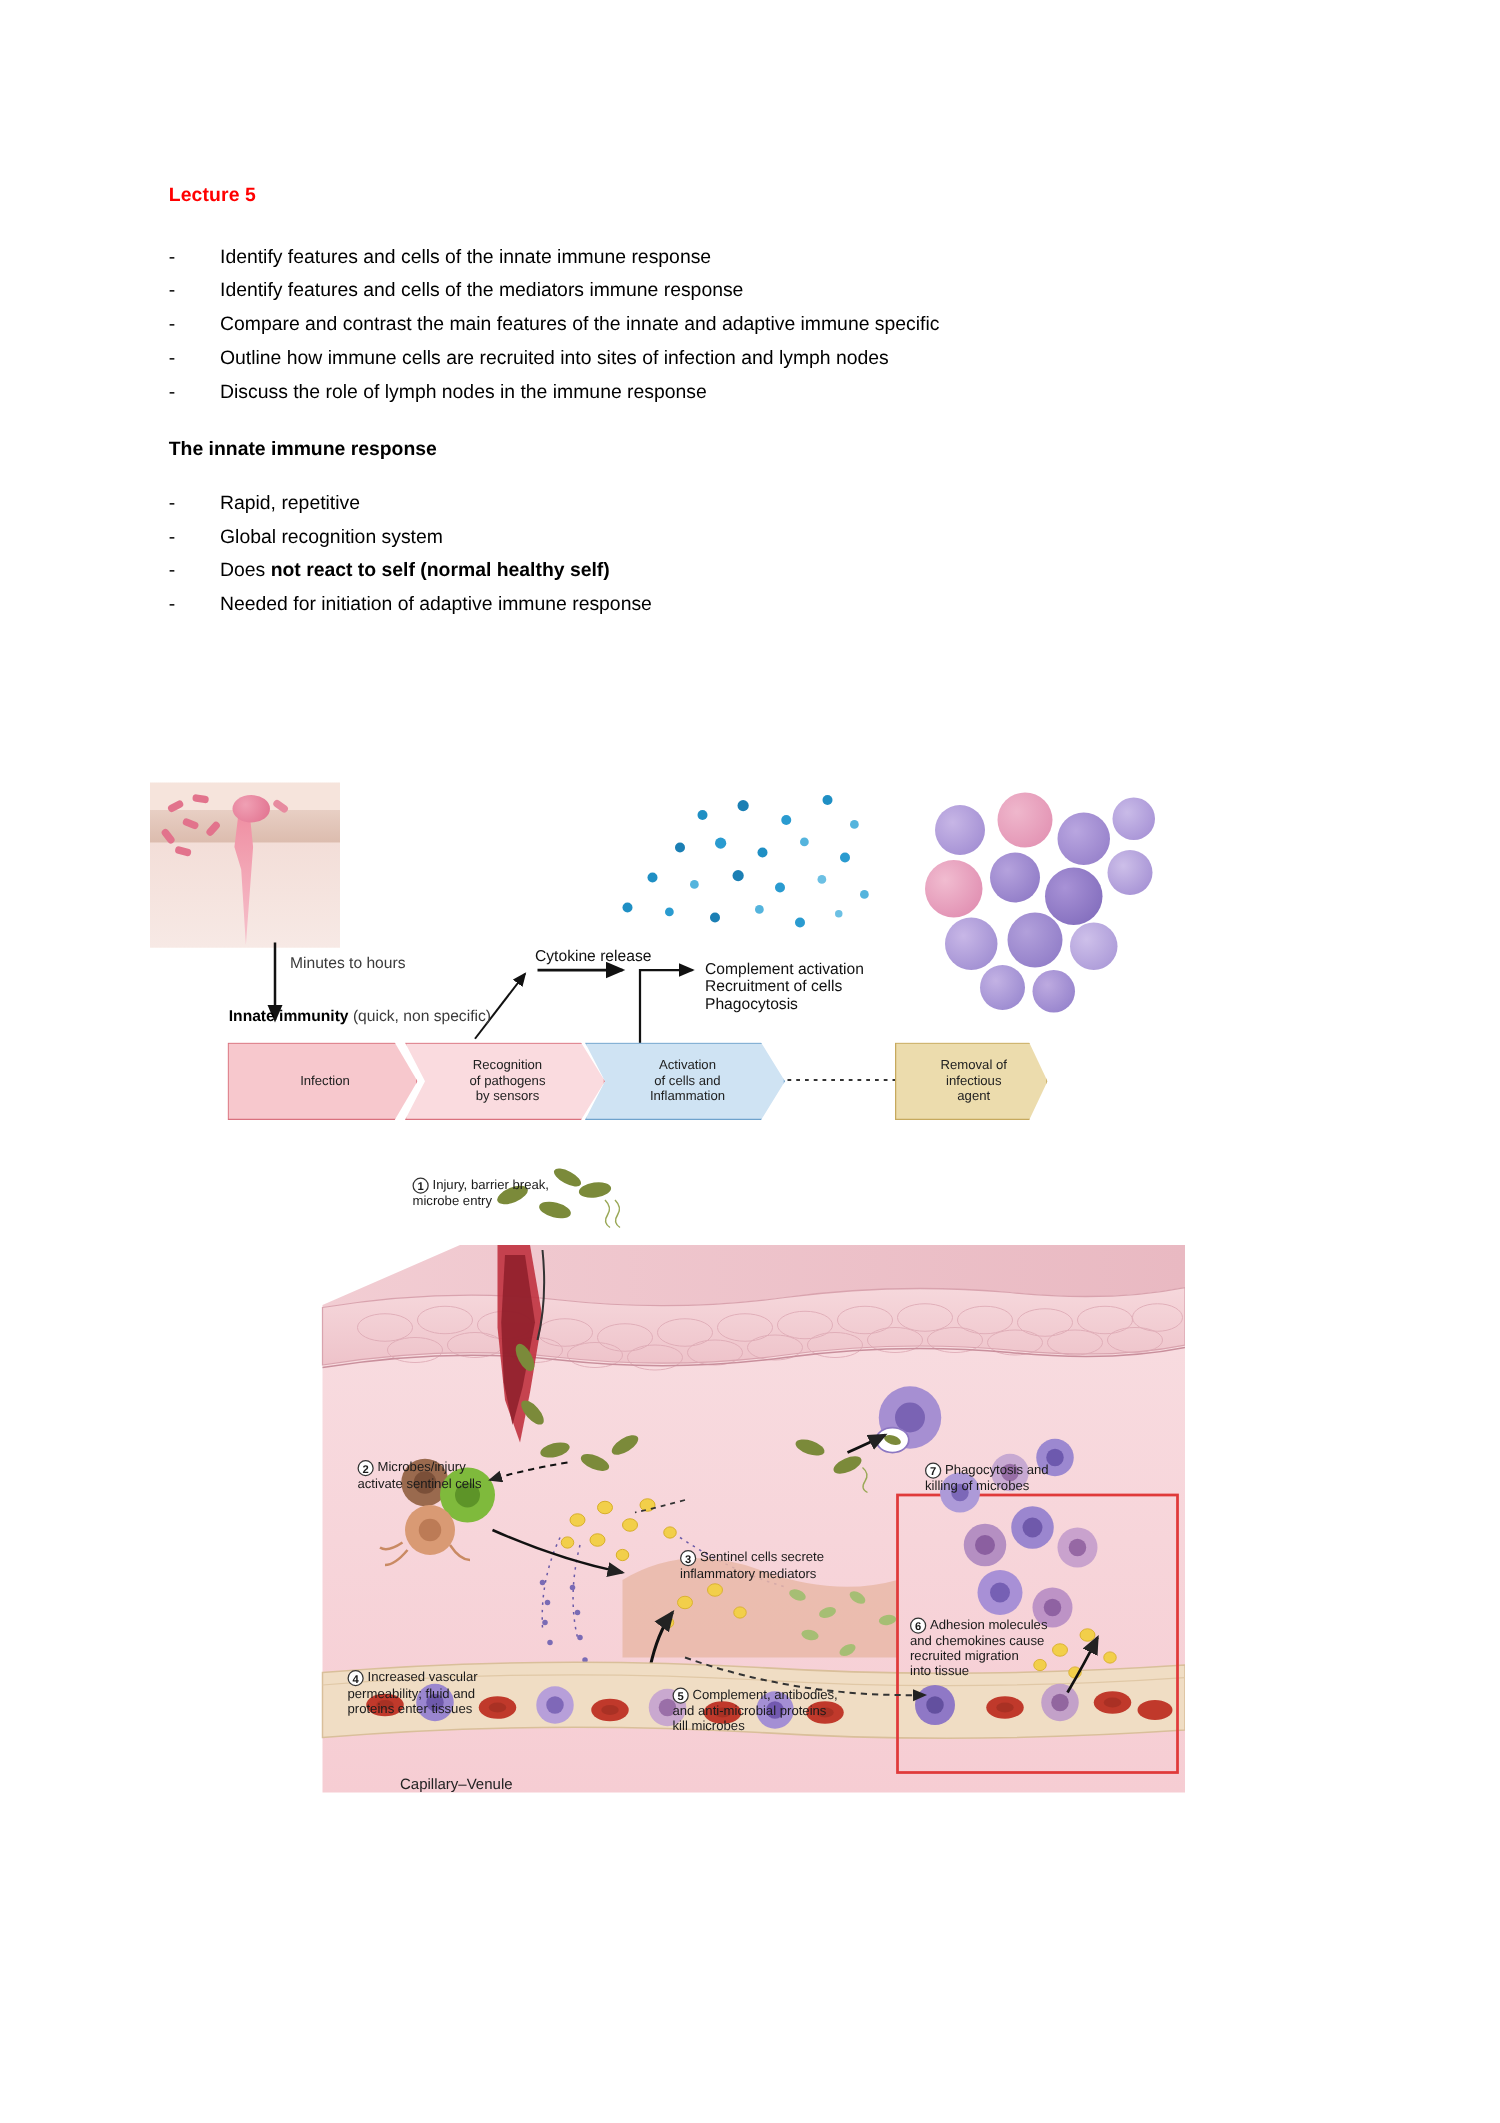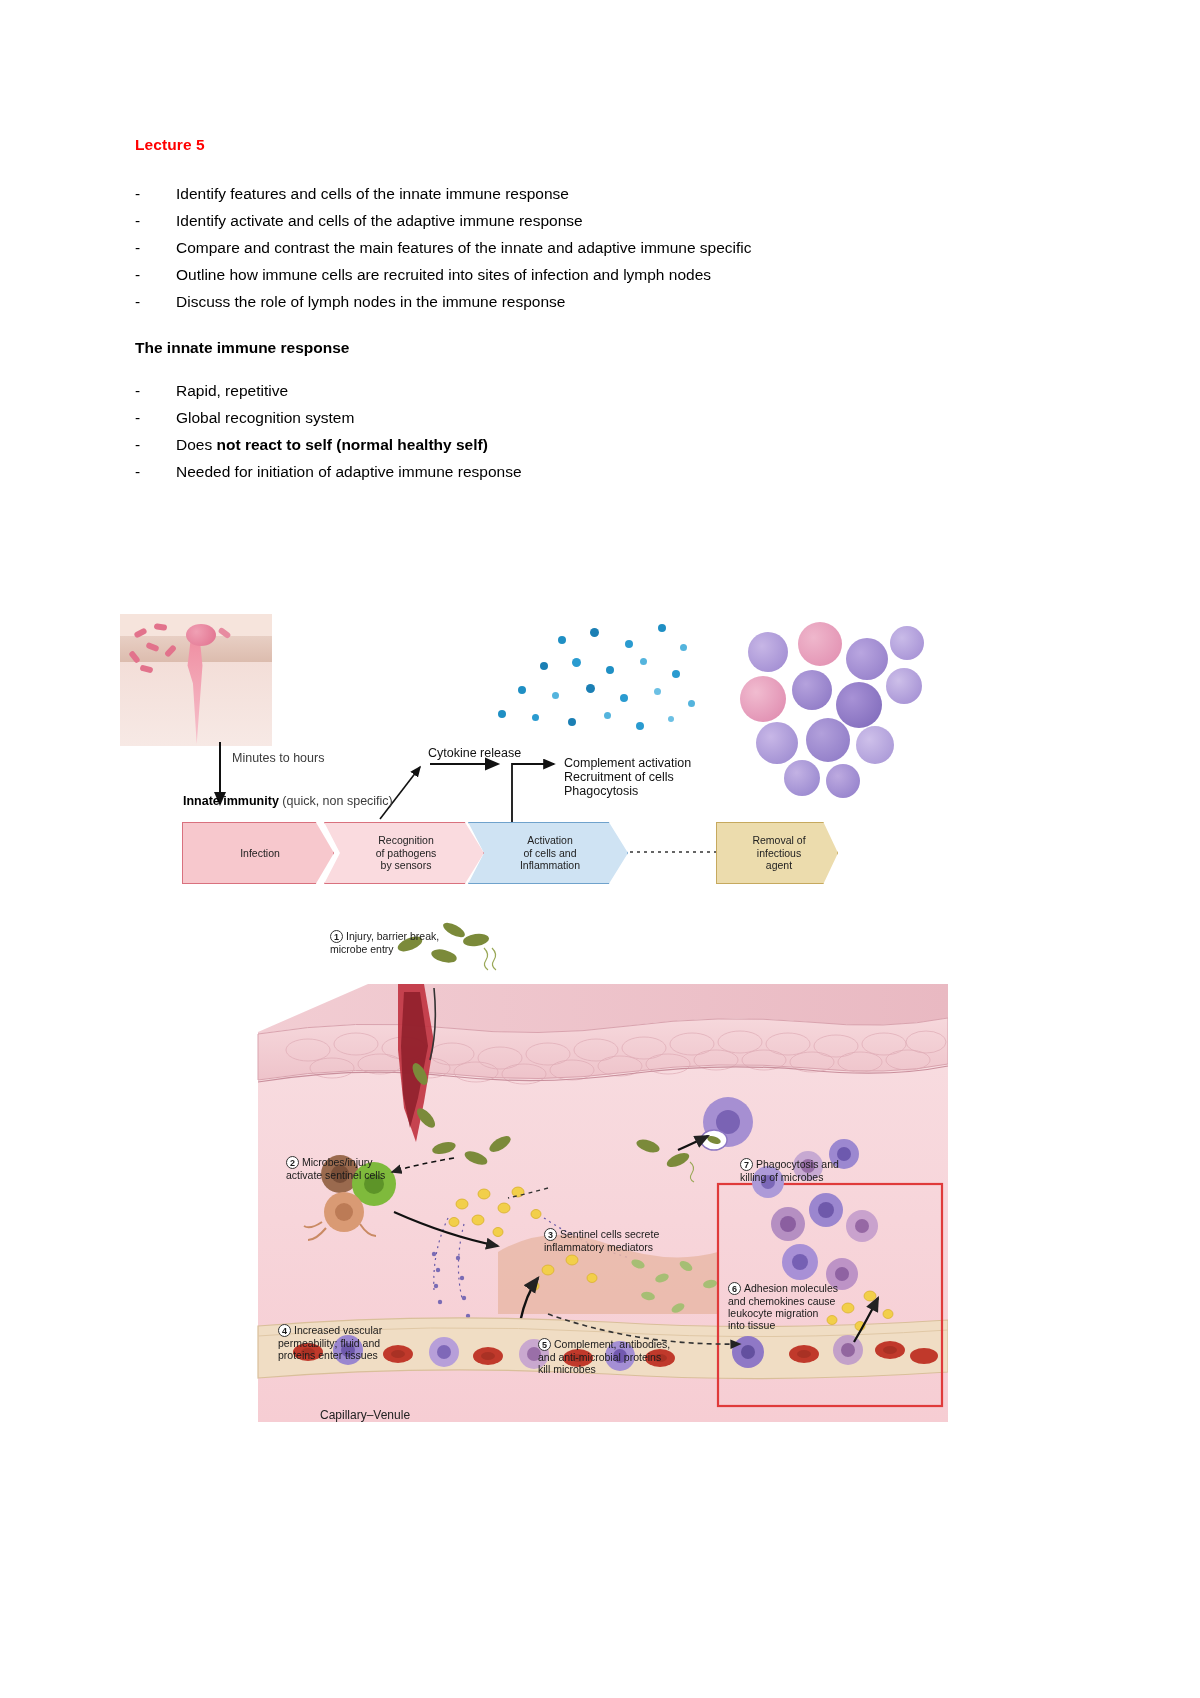--- a/index.html
+++ b/index.html
@@ -5,21 +5,21 @@
   * { box-sizing: border-box; }
   html, body { margin:0; padding:0; }
   body {
     width:1200px; height:1698px;
     background:#ffffff;
     font-family:"Liberation Sans", sans-serif;
     color:#000000;
     position:relative;
     overflow:hidden;
   }
-  .page { position:absolute; left:0; top:4px; width:1200px; height:1320px; }
+  .page { position:absolute; left:0; top:16px; width:1200px; height:1320px; }
 
   
   .notes { position:absolute; left:135px; top:132px; width:930px; }
   .lecture-title {
     color:#FF0000; font-weight:bold; font-size:15.5px;
     letter-spacing:.1px; margin:0 0 26px 0;
   }
   .los-label { font-weight:bold; font-size:15.5px; margin:0 0 22px 0; }
   .section-head { font-weight:bold; font-size:15.5px; margin:0; }
   ul.dash { list-style:none; margin:0; padding:0; }
@@ -112,21 +112,21 @@
     <div class="lecture-title">Lecture 5</div>
 
 
     <ul class="dash">
       <li>
         <span class="dash-mark">-</span>
         <span>Identify features and cells of the innate immune response</span>
       </li>
       <li>
         <span class="dash-mark">-</span>
-        <span>Identify activate and cells of the adaptive immune response</span>
+        <span>Identify features and cells of the mediators immune response</span>
       </li>
       <li>
         <span class="dash-mark">-</span>
         <span>Compare and contrast the main features of the innate and adaptive immune specific</span>
       </li>
       <li>
         <span class="dash-mark">-</span>
         <span>Outline how immune cells are recruited into sites of infection and lymph nodes</span>
       </li>
       <li>
@@ -545,21 +545,21 @@
 
     <div class="step" style="left:290px; top:404px;">
       <span class="stepnum">5</span><span>Complement, antibodies,
 and anti-microbial proteins
 kill microbes</span>
     </div>
 
     <div class="step" style="left:480px; top:348px;">
       <span class="stepnum">6</span><span>Adhesion molecules
 and chemokines cause
-leukocyte migration
+recruited migration
 into tissue</span>
     </div>
 
     <div class="step" style="left:492px; top:224px;">
       <span class="stepnum">7</span><span>Phagocytosis and
 killing of microbes</span>
     </div>
 
     <div class="cap-lbl" style="left:72px; top:486px;">Capillary–Venule</div>
   </div>

